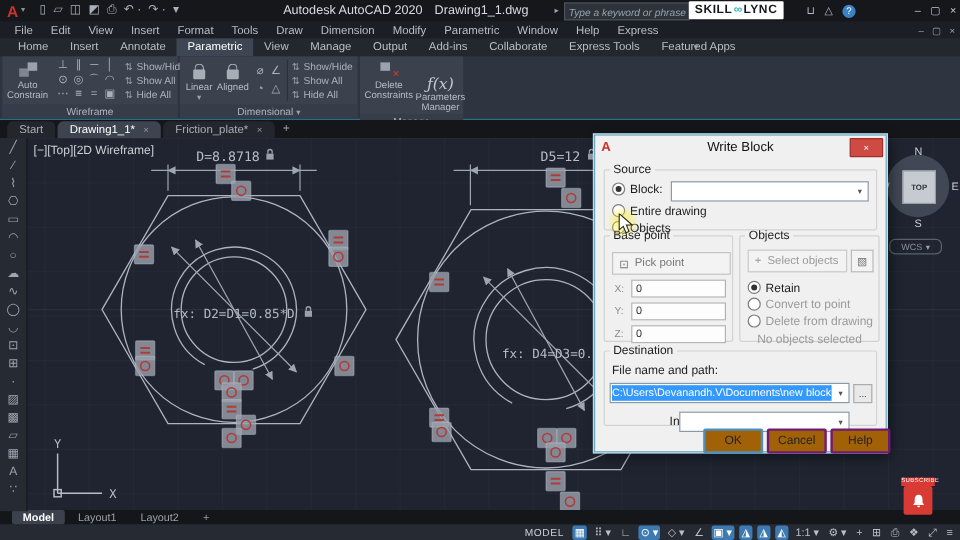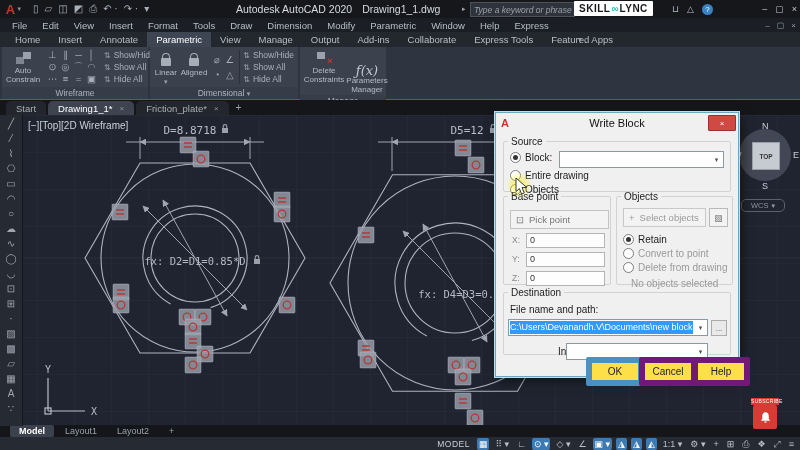--- a/index.html
+++ b/index.html
@@ -102,21 +102,21 @@
   .combo .val{position:absolute;left:1px;top:1px;bottom:1px;right:14px;overflow:hidden;white-space:nowrap;font-size:9px;line-height:12px;}
   .combo .val.hl{background:#3399ff;color:#fff;}
   .pickbtn{position:absolute;left:6px;top:8px;width:92px;height:17px;border:1px solid #c3c3c3;background:#f3f3f3;color:#777;
            font-size:9.5px;display:flex;align-items:center;gap:5px;padding-left:5px;}
   .selbtn{position:absolute;left:6px;top:6px;width:76px;height:17px;border:1px solid #cicbcb;border:1px solid #c9c9c9;background:#f3f3f3;color:#999;
            font-size:9.5px;display:flex;align-items:center;gap:5px;padding-left:5px;}
   .qsel{position:absolute;right:4px;top:6px;width:17px;height:17px;border:1px solid #b9b9b9;background:#f3f3f3;color:#777;font-size:9px;display:flex;align-items:center;justify-content:center;}
   .xyz{position:absolute;left:8px;font-size:8.5px;color:#8a8a8a;}
   .xyzin{position:absolute;left:22px;width:74px;height:13px;border:1px solid #b4b4b4;background:#fdfdfd;font-size:9px;line-height:13px;padding-left:3px;color:#333;}
   .gray{color:#9a9a9a;}
-  .btn{position:absolute;top:244px;width:46px;height:17px;background:#fde047;border:6px solid #701a75;border-radius:2px;
+  .btn{position:absolute;top:244px;width:46px;height:17px;background:#a16207;border:2px solid #701a75;border-radius:2px;
        font-size:10px;color:#222;display:flex;align-items:center;justify-content:center;}
   .btn.ok{border-color:#4a90c2;}
   .browse{position:absolute;right:3px;top:22px;width:14px;height:14px;border:1px solid #ababab;background:#e9e9e9;font-size:8px;color:#444;display:flex;align-items:center;justify-content:center;}
   
   .glow{position:absolute;left:506px;top:172px;width:26px;height:26px;border-radius:50%;z-index:19;
         background:radial-gradient(circle,rgba(255,238,0,.7),rgba(255,238,0,0) 72%);}
   .cursor{position:absolute;left:515px;top:178px;z-index:20;}
   
   .ltabs{position:absolute;left:0;top:425px;width:800px;height:12px;background:#14161a;display:flex;align-items:center;padding-left:10px;gap:2px;}
   .ltab{font-size:9px;line-height:12px;padding:0 9px;color:#9aa1ab;white-space:nowrap;}

